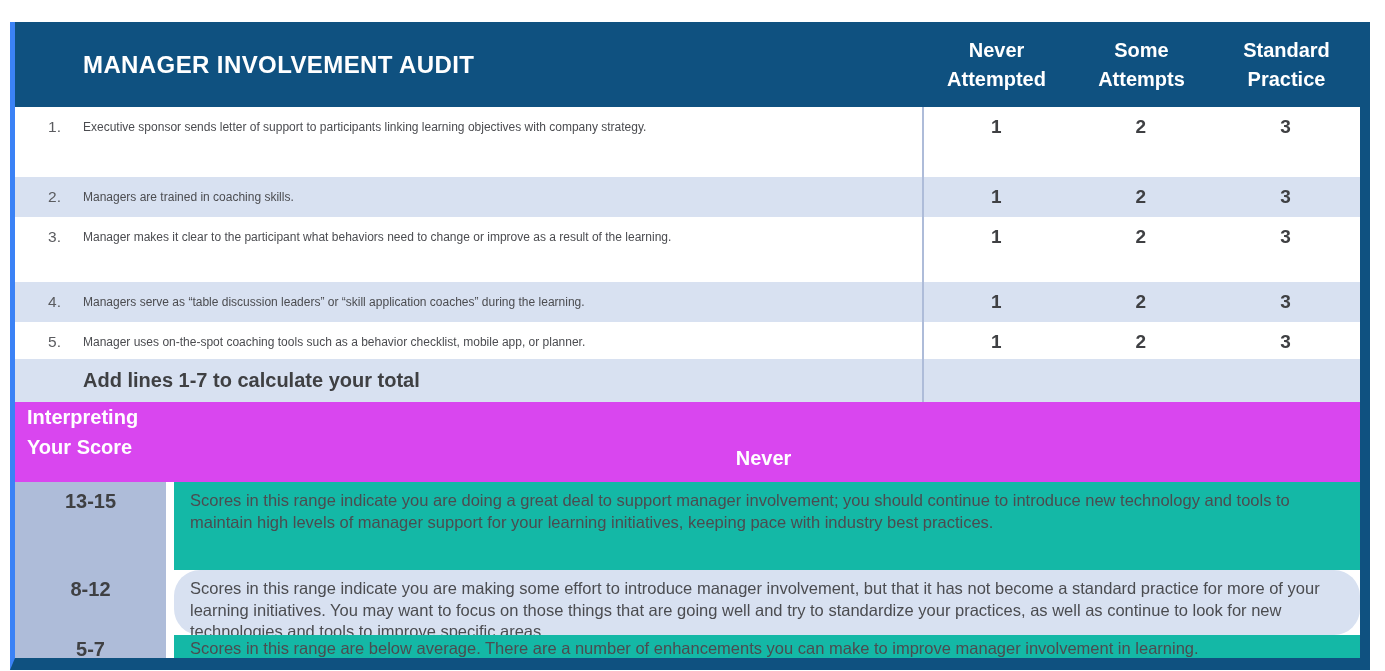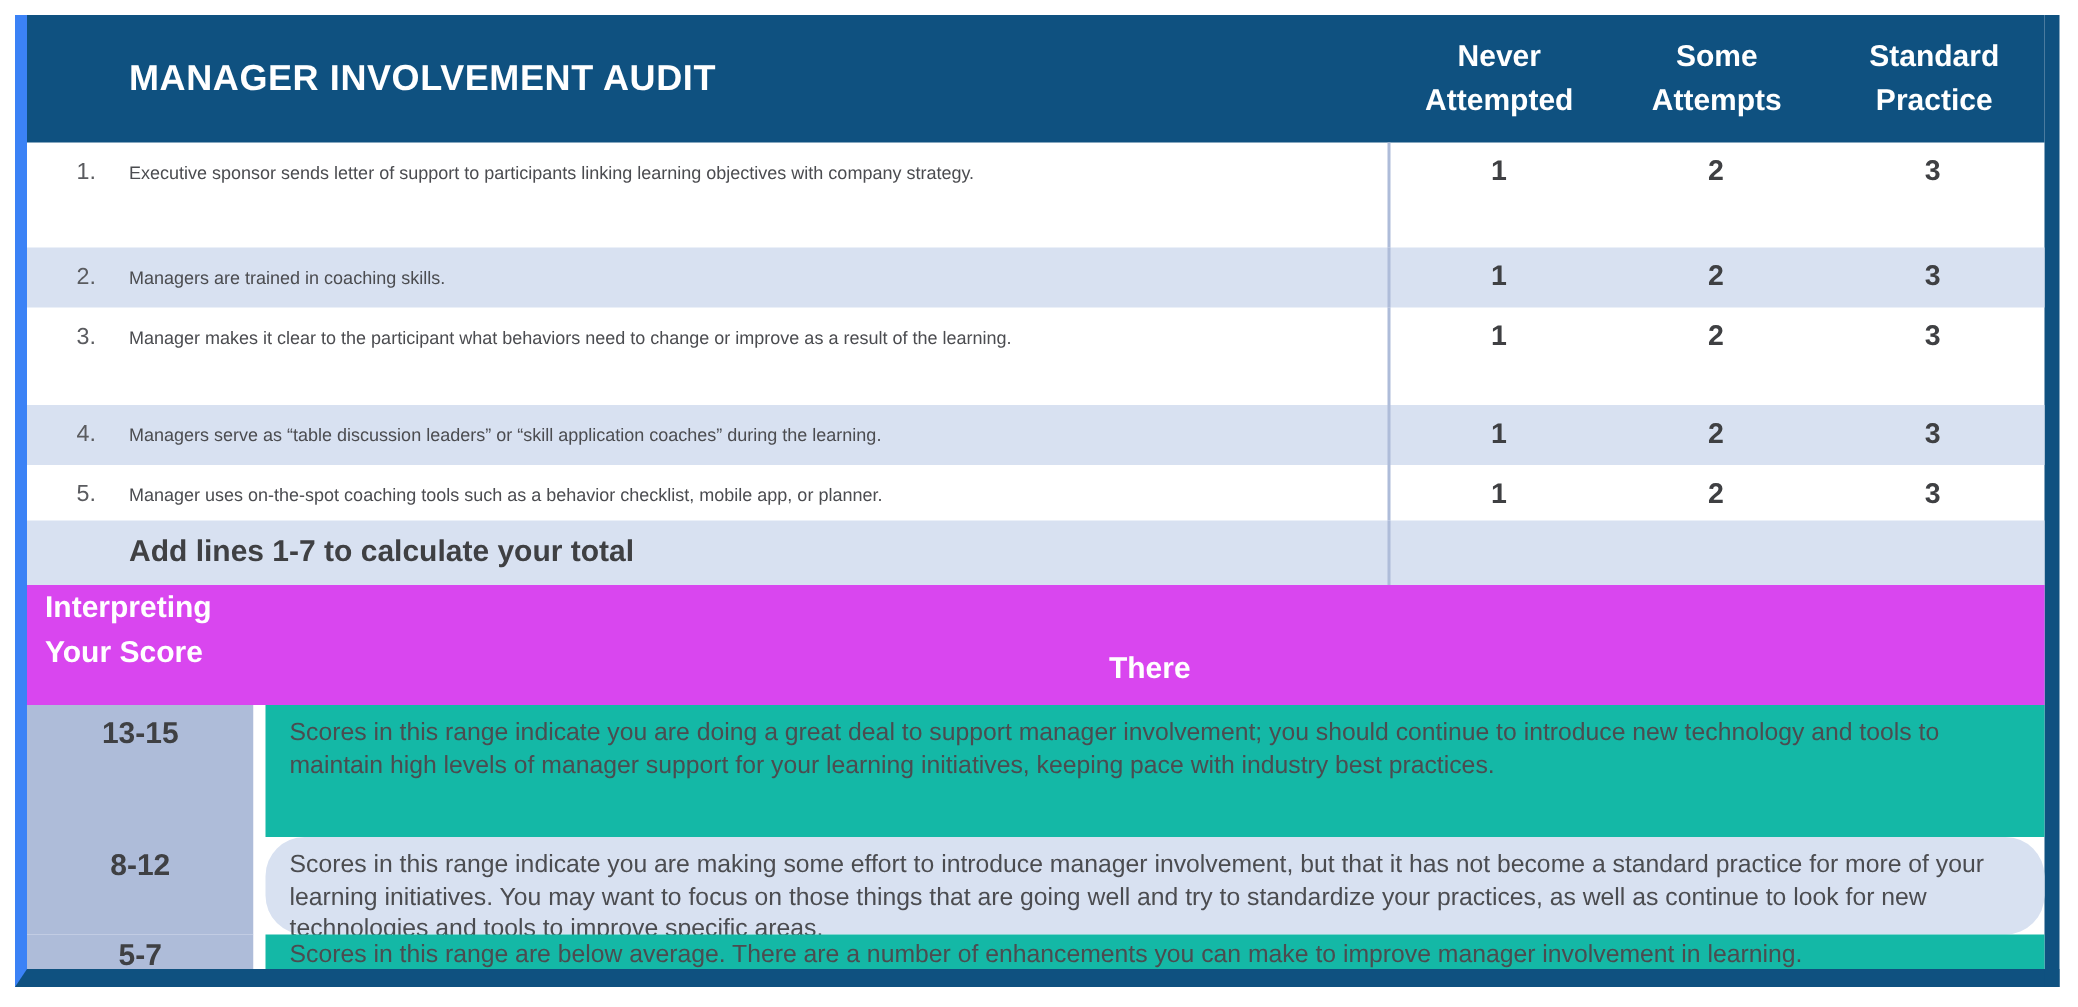--- a/index.html
+++ b/index.html
@@ -2,23 +2,23 @@
 <html><head>
 <meta charset="utf-8">
 <style>
   html,body{margin:0;padding:0;background:#ffffff;}
   body{
     width:1385px;height:671px;overflow:hidden;
     font-family:"Liberation Sans","DejaVu Sans",sans-serif;
     -webkit-font-smoothing:antialiased;
   }
   .wrap{
-    margin:10px 0 0 10px;
+    margin:22px 0 0 10px;
     width:1345px;
-    border-left:8px solid #3b82f6;
+    border-left:5px solid #3b82f6;
     border-right:10px solid #0f5180;
     border-bottom:12px solid #0f5180;
     box-sizing:content-box;
   }
   
   .hdr{
     height:85px;background:#0f5180;color:#ffffff;
     display:flex;align-items:center;
   }
   .hdr .title{
@@ -156,21 +156,21 @@
       <div class="rate">3</div>
     </div>
   </div>
 
   <div class="addrow">
     <div class="addlbl">Add lines 1-7 to calculate your total</div>
   </div>
 
   <div class="ihdr">
     <div class="score-hdr">Interpreting Your Score</div>
-    <div class="result-hdr">There</div>
+    <div class="result-hdr">Never</div>
   </div>
 
   <div class="irow ih-a">
     <div class="score">13-15</div>
     <div class="gutter"></div>
     <div class="desc">Scores in this range indicate you are doing a great deal to support manager involvement; you should continue to introduce new technology and tools to maintain high levels of manager support for your learning initiatives, keeping pace with industry best practices.</div>
   </div>
 
   <div class="irow alt ih-b">
     <div class="score">8-12</div>

